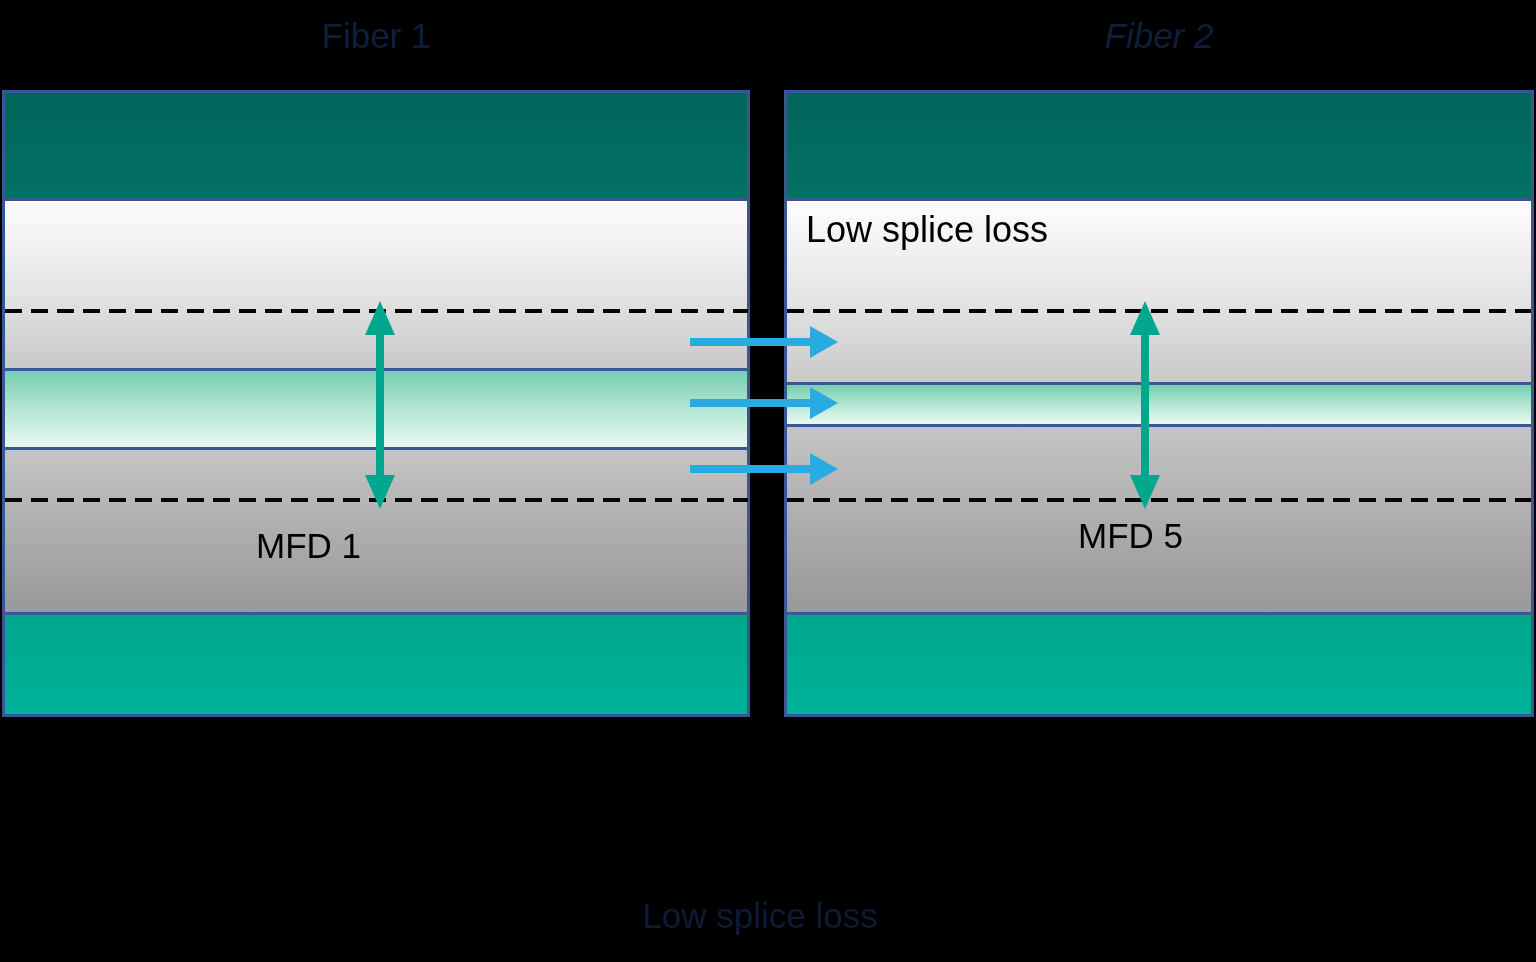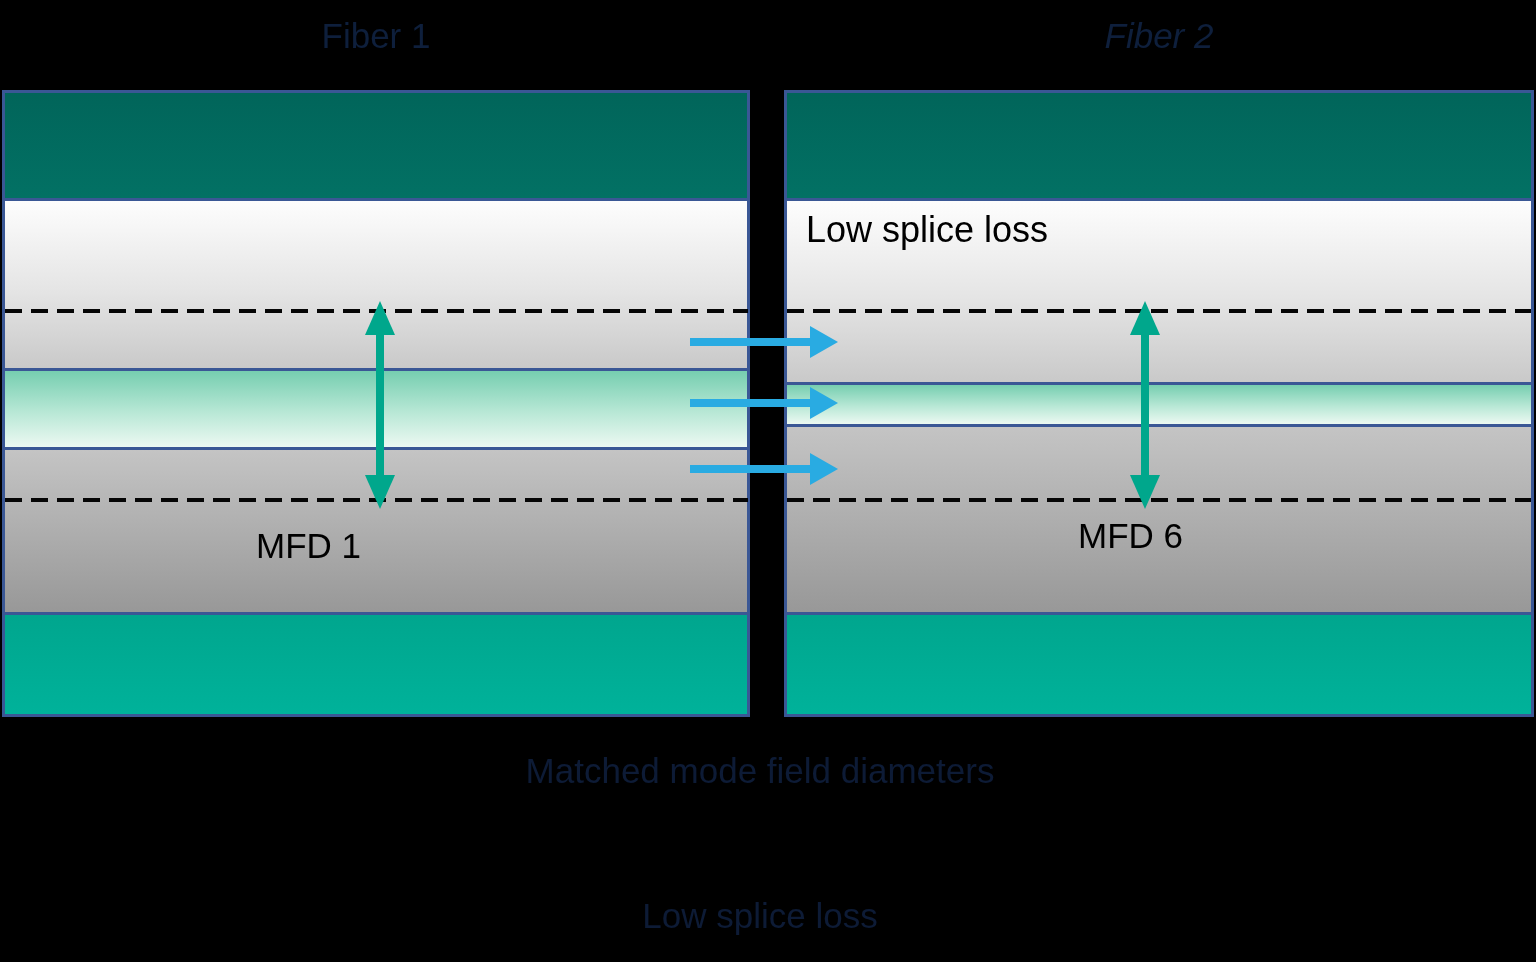--- a/index.html
+++ b/index.html
@@ -106,18 +106,17 @@
     <rect x="0" y="19" width="122" height="8" fill="#29abe2"></rect>
     <polygon points="120,7 120,39 148,23" fill="#29abe2"></polygon>
   </svg>
   <svg class="light-arrow" style="top:446px" viewBox="0 0 150 46">
     <rect x="0" y="19" width="122" height="8" fill="#29abe2"></rect>
     <polygon points="120,7 120,39 148,23" fill="#29abe2"></polygon>
   </svg>
 
   <div class="label label-splice">Low splice loss</div>
   <div class="label label-mfd1">MFD 1</div>
-  <div class="label label-mfd2">MFD 6</div>
+  <div class="label label-mfd2">MFD 5</div>
 
-  <div class="caption-line cap1">Matched mode field diameters</div>
   <div class="caption-line cap3">Low splice loss</div>
 
 </div>
 
 </body></html>

